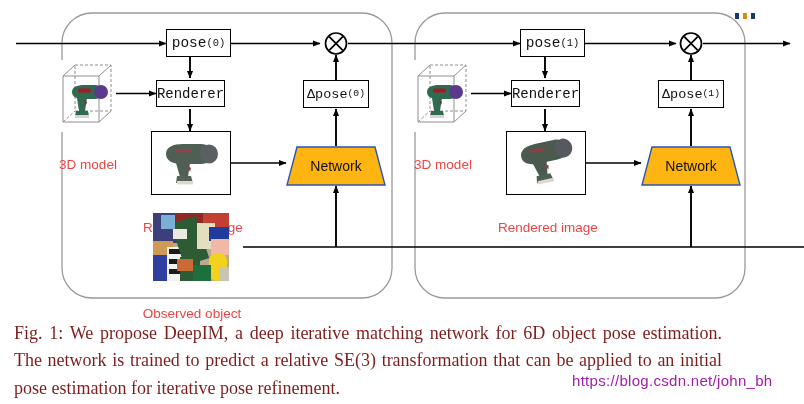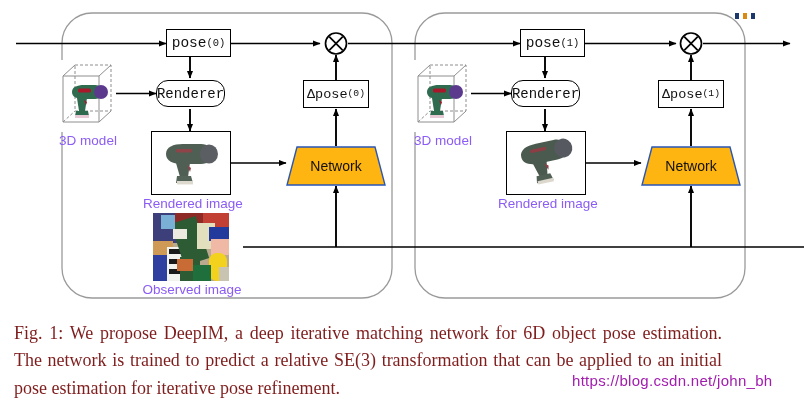--- a/index.html
+++ b/index.html
@@ -8,22 +8,22 @@
     font-family:"Liberation Sans", sans-serif;
     position:relative;
   }
   #figure{position:absolute;left:0;top:0;width:804px;height:310px;}
   #figure svg{position:absolute;left:0;top:0;}
 
   
   .node{position:absolute;box-sizing:border-box;display:flex;align-items:center;
         justify-content:center;background:#fff;color:#111;white-space:nowrap;font-family:Liberation Mono, monospace;}
   .rect{border:1.6px solid #000;}
-  .round{border:1.6px solid #000;border-radius:12px;}
-  .lbl{position:absolute;color:#8b5cf6;white-space:nowrap;text-align:center;}
+  .round{border:1.6px solid #000;border-radius:0;}
+  .lbl{position:absolute;color:#ef4444;white-space:nowrap;text-align:center;margin-top:24px;}
   .sup{font-size:.72em;vertical-align:super;line-height:0;}
 
   
   .netwrap{position:absolute;text-decoration:underline;}
   .netwrap svg{position:absolute;left:0;top:0;}
   .nettxt{position:absolute;left:0;top:0;width:100%;height:100%;
           display:flex;align-items:center;justify-content:center;
           color:#111;pointer-events:none;}
 
   
@@ -178,21 +178,21 @@
       <span class="patch" style="left:44px;top:10px;width:18px;height:26px;background:#e2dfbe;"></span>
       <span class="patch" style="left:56px;top:14px;width:20px;height:14px;background:#223a9c;"></span>
       <span class="patch" style="left:58px;top:26px;width:18px;height:16px;background:#f0b9a6;"></span>
       <span class="patch" style="left:56px;top:40px;width:18px;height:28px;background:#f2d21c;border-radius:8px;"></span>
       <span class="patch" style="left:40px;top:52px;width:18px;height:16px;background:#1f6f3d;"></span>
       <span class="patch" style="left:8px;top:2px;width:14px;height:14px;background:#7bb0d6;"></span>
       <span class="patch" style="left:20px;top:16px;width:14px;height:10px;background:#eceae0;"></span>
       <span class="patch" style="left:66px;top:54px;width:10px;height:14px;background:#c9c3b2;"></span>
     </div>
   </div>
-  <div class="lbl" style="left:140px;top:282px;width:104px;font-size:13.5px;">Observed image</div>
+  <div class="lbl" style="left:140px;top:282px;width:104px;font-size:13.5px;">Observed object</div>
 
   <div class="netwrap" style="left:286px;top:146px;width:100px;height:40px;">
     <svg width="100" height="40" viewBox="0 0 100 40">
       <path d="M11,1 L89,1 L99,39 L1,39 Z" fill="#FFB511" stroke="#2a56b5" stroke-width="1.4"></path>
     </svg>
     <div class="nettxt" style="font-size:14px;">Network</div>
   </div>
 
   <div class="node rect" style="left:303px;top:80px;width:66px;height:28px;font-size:13.5px;">
     <span>Δpose</span>

